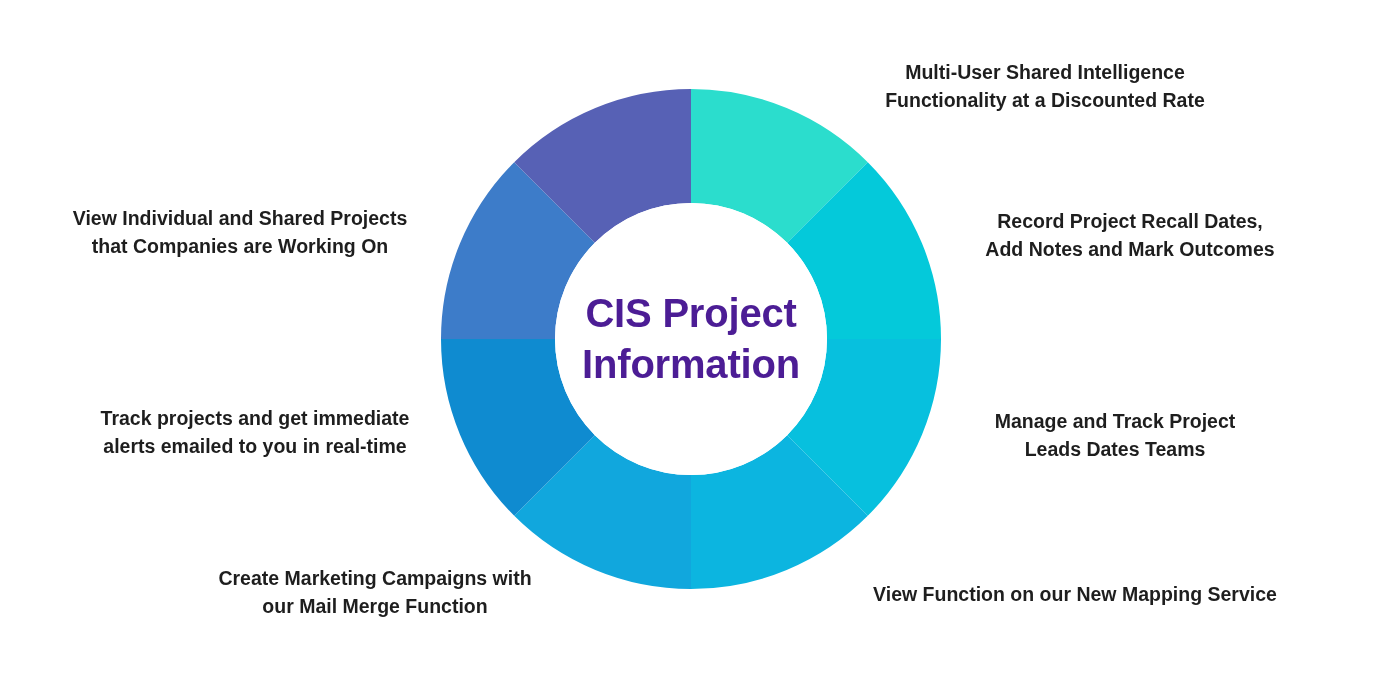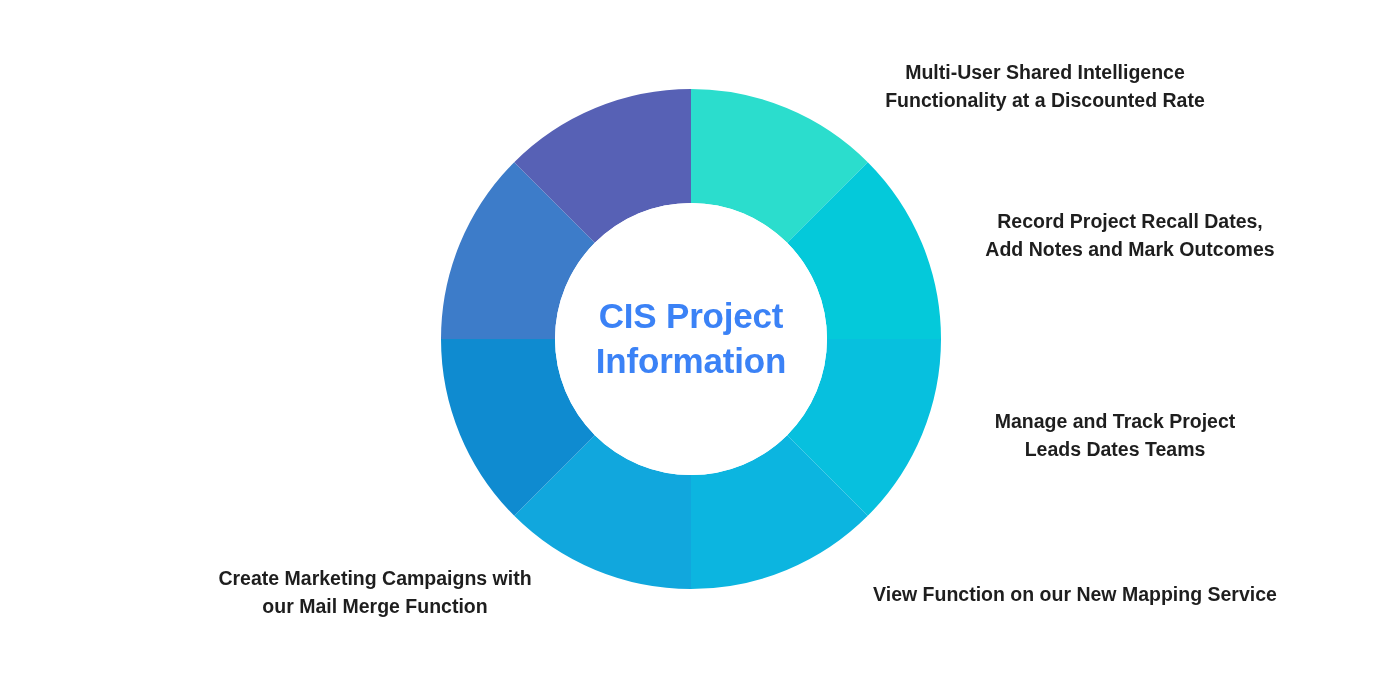--- a/index.html
+++ b/index.html
@@ -47,22 +47,22 @@
     border-radius: 50%;
     background: #ffffff;
     display: flex;
     flex-direction: column;
     align-items: center;
     justify-content: center;
     text-align: center;
     box-sizing: border-box;
   }
   .hub-line {
-    color: #3b82f6;
-    font-size: 35px;
+    color: #4c1d95;
+    font-size: 40px;
     font-weight: bold;
     line-height: 1.28;
     letter-spacing: -0.2px;
     white-space: nowrap;
   }
 
   
   .label {
     position: absolute;
     color: #1e1e1e;
@@ -93,21 +93,25 @@
       </g>
     </svg>
   </div>
 
   <div class="hub">
     <div class="hub-line">CIS Project</div>
     <div class="hub-line">Information</div>
   </div>
 
 
+  <div class="label left" style="left:30px; top:205px; width:420px;">View Individual and Shared Projects
+that Companies are Working On</div>
 
+  <div class="label left" style="left:60px; top:405px; width:390px;">Track projects and get immediate
+alerts emailed to you in real-time</div>
 
   <div class="label right" style="left:860px; top:59px; width:370px;">Multi-User Shared Intelligence
 Functionality at a Discounted Rate</div>
 
   <div class="label left" style="left:180px; top:565px; width:390px;">Create Marketing Campaigns with
 our Mail Merge Function</div>
 
   <div class="label right" style="left:955px; top:208px; width:350px;">Record Project Recall Dates,
 Add Notes and Mark Outcomes</div>
 

